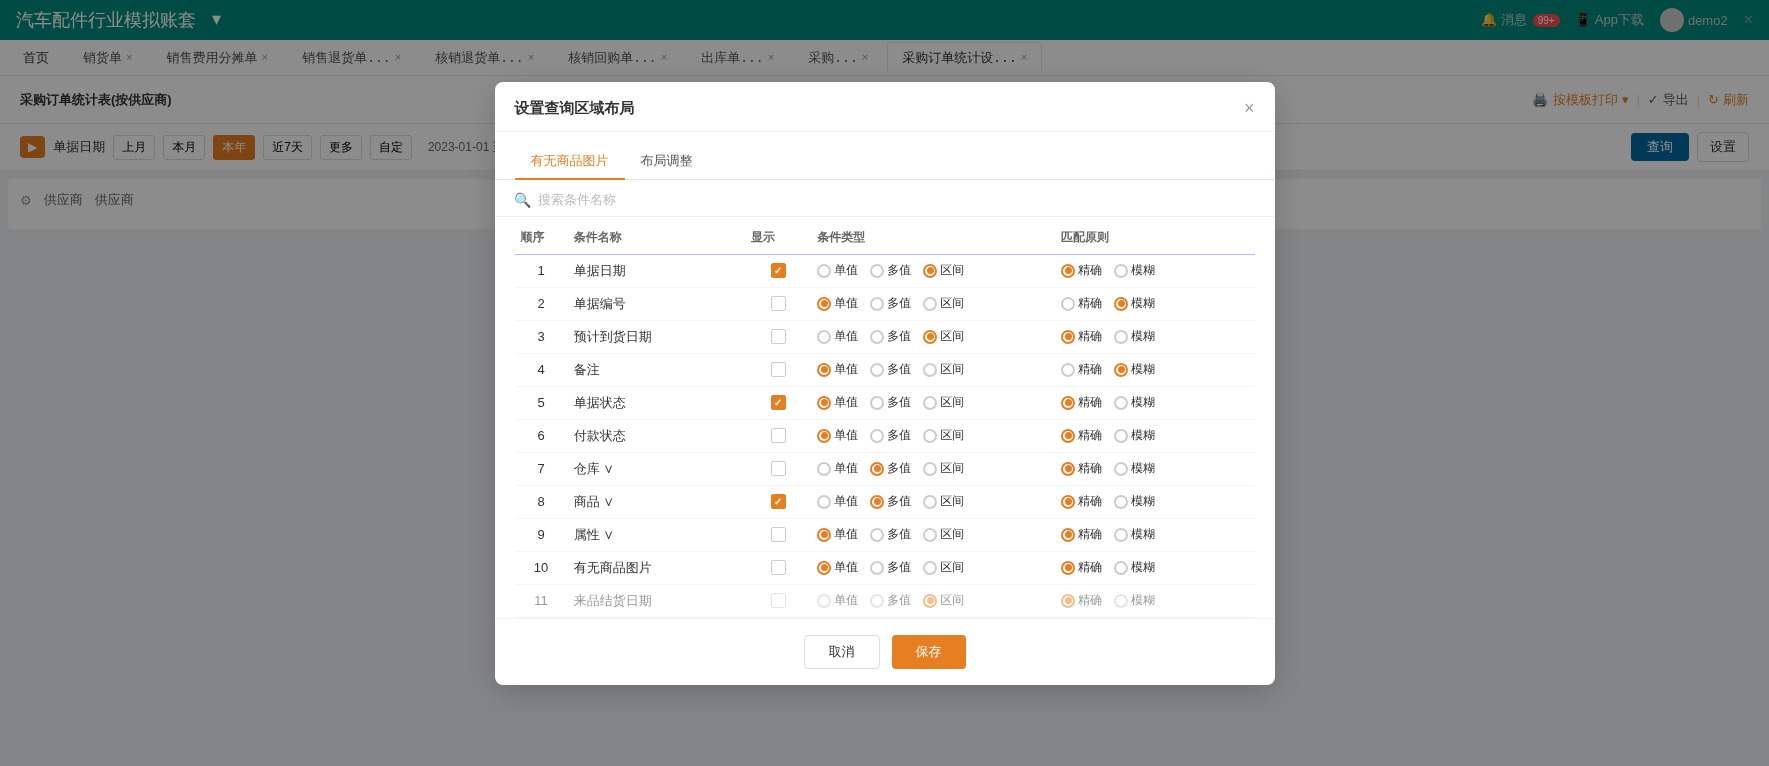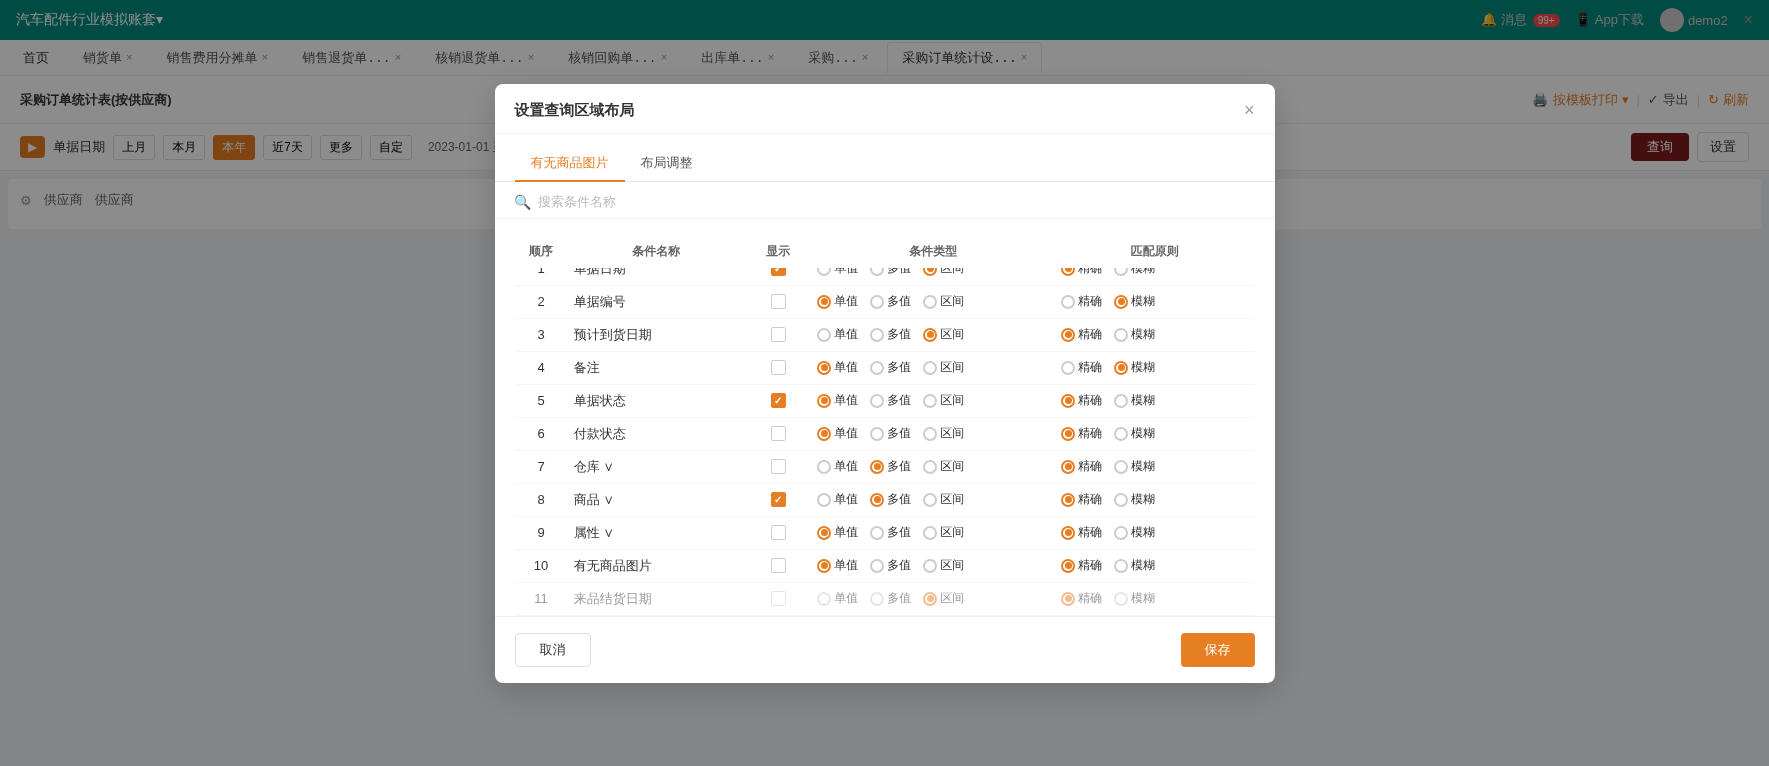--- a/index.html
+++ b/index.html
@@ -8,21 +8,21 @@
     
     .top-bar {
       height: 40px;
       background: #1a1a2e;
       display: flex;
       align-items: center;
       justify-content: space-between;
       padding: 0 16px;
       color: #fff;
     }
-    .top-bar-left { display: flex; gap: 0; font-size: 14px; }
+    .top-bar-left { display: flex; gap: 16px; font-size: 18px; }
     .top-bar-right { display: flex; align-items: center; gap: 16px; font-size: 13px; color: #ccc; }
     .top-bar-right .badge {
       background: #ff4d4f; color: #fff; border-radius: 10px;
       font-size: 10px; padding: 1px 5px; margin-left: 2px;
     }
     .close-x { color: #999; cursor: pointer; font-size: 16px; }
 
     
     .tab-bar {
       height: 36px;
@@ -76,21 +76,21 @@
       padding: 8px 20px;
       display: flex;
       align-items: center;
       gap: 8px;
     }
     .filter-toggle { background: #e67e22; color: #fff; border: none; padding: 4px 8px; border-radius: 4px; cursor: pointer; font-size: 12px; }
     .date-label { font-size: 13px; color: #333; }
     .date-btn { padding: 3px 8px; border: 1px solid #ddd; border-radius: 3px; cursor: pointer; font-size: 12px; background: #fff; }
     .date-btn.active { background: #e67e22; color: #fff; border-color: #e67e22; }
     .date-range { font-size: 12px; color: #666; margin-left: 8px; }
-    .btn-query { background: #7f1d1d; color: #fff; border: none; padding: 5px 16px; border-radius: 4px; cursor: pointer; font-size: 13px; margin-left: auto; }
+    .btn-query { background: #0369a1; color: #fff; border: none; padding: 5px 16px; border-radius: 4px; cursor: pointer; font-size: 13px; margin-left: auto; }
     .btn-settings { background: #fff; color: #333; border: 1px solid #ddd; padding: 5px 12px; border-radius: 4px; cursor: pointer; font-size: 13px; }
 
     
     .main-content {
       background: #fff;
       margin: 8px;
       border-radius: 4px;
       padding: 12px;
     }
     .table-header-row {
@@ -174,27 +174,27 @@
     .dialog-table-wrap {
       flex: 1;
       overflow-y: auto;
       padding: 0 20px;
     }
     .dialog-table {
       width: 100%;
       border-collapse: collapse;
     }
     .dialog-table th {
-      text-align: center;
+      text-align: left;
       padding: 8px 6px;
       font-size: 12px;
       color: #666;
-      border-bottom: 1px solid #c4b5fd;
+      border-bottom: 5px solid #c4b5fd;
       background: #fff;
-      position: sticky; top: 16px;
+      position: sticky; top: 4px;
       white-space: nowrap;
     }
     .dialog-table td {
       padding: 7px 6px;
       font-size: 13px;
       color: #333;
       border-bottom: 1px solid #f5f5f5;
       vertical-align: middle;
     }
     .th-order { width: 48px; }
@@ -228,21 +228,21 @@
       display: flex; align-items: center; justify-content: center; cursor: pointer;
       background: #fff;
     }
     .cb.checked { background: #e67e22; border-color: #e67e22; }
     .cb.checked::after { content: '✓'; color: #fff; font-size: 10px; font-weight: bold; }
 
     
     .dialog-footer {
       padding: 16px 20px;
       display: flex;
-      justify-content: space-between;
+      justify-content: center;
       gap: 12px;
       border-top: 1px solid #f0f0f0;
     }
     .btn-cancel {
       padding: 7px 24px;
       border: 1px solid #ddd;
       border-radius: 4px;
       background: #fff;
       color: #333;
       font-size: 13px;

